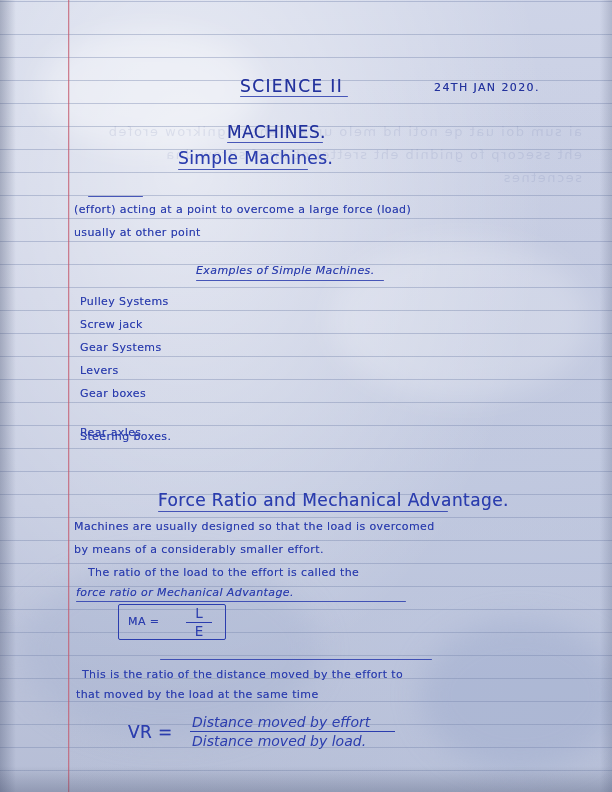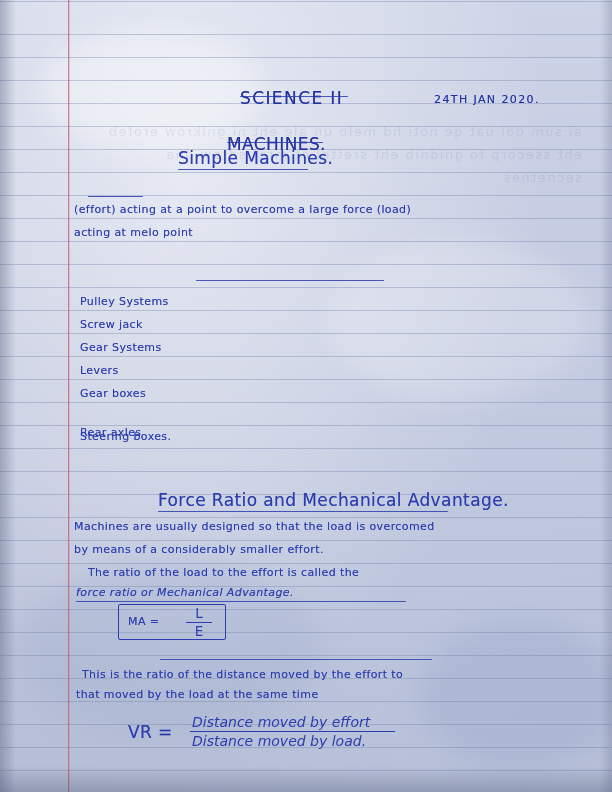--- a/index.html
+++ b/index.html
@@ -104,21 +104,21 @@
     font-size: 11px;
     line-height: 20px;
     letter-spacing: 0.4px;
     white-space: nowrap;
     transform-origin: left center;
     text-shadow: 0 0 0.6px rgba(40,60,175,0.55);
   }
   .hw.ital { font-style: italic; }
   .hw.big { font-size: 17px; }
   .hw.caps { letter-spacing: 1.4px; }
-  .hw.deep { color: #23329c; margin-top: 12px; }
+  .hw.deep { color: #23329c; }
 
   .under {
     position: absolute;
     height: 1.3px;
     background: #2b3dae;
     opacity: 0.85;
     border-radius: 1px;
   }
 
   
@@ -177,22 +177,23 @@
     <div class="hw caps deep" style="left:434px; top:78px;">24TH JAN 2020.</div>
 
     <div class="hw big deep" style="left:227px; top:122px;">MACHINES.</div>
     <div class="under" style="left:227px; top:142px; width:96px;"></div>
 
     <div class="hw big" style="left:178px; top:148px;">Simple Machines.</div>
     <div class="under" style="left:178px; top:169px; width:130px;"></div>
 
     <div class="under" style="left:88px; top:196px; width:55px;"></div>
     <div class="hw" style="left:74px; top:200px;">(effort) acting at a point to overcome a large force (load)</div>
-    <div class="hw" style="left:74px; top:223px;">acting at melo point</div>
-
+    <div class="hw" style="left:74px; top:223px;">usually at other point</div>
+
+    <div class="hw ital" style="left:196px; top:261px;">Examples of Simple Machines.</div>
     <div class="under" style="left:196px; top:280px; width:188px;"></div>
 
     <div class="hw" style="left:80px; top:292px;">Pulley Systems</div>
     <div class="hw" style="left:80px; top:315px;">Screw jack</div>
     <div class="hw" style="left:80px; top:338px;">Gear Systems</div>
     <div class="hw" style="left:80px; top:361px;">Levers</div>
     <div class="hw" style="left:80px; top:384px;">Gear boxes</div>
     <div class="hw" style="left:80px; top:423px;">Rear axles</div>
     <div class="hw" style="left:80px; top:427px;">Steering boxes.</div>
 

